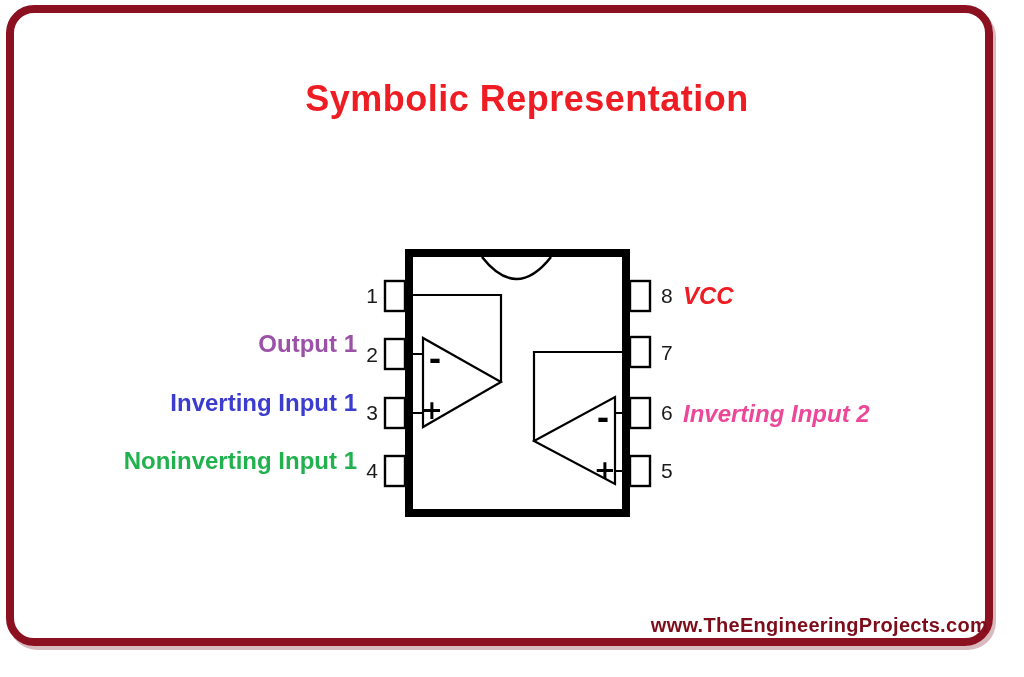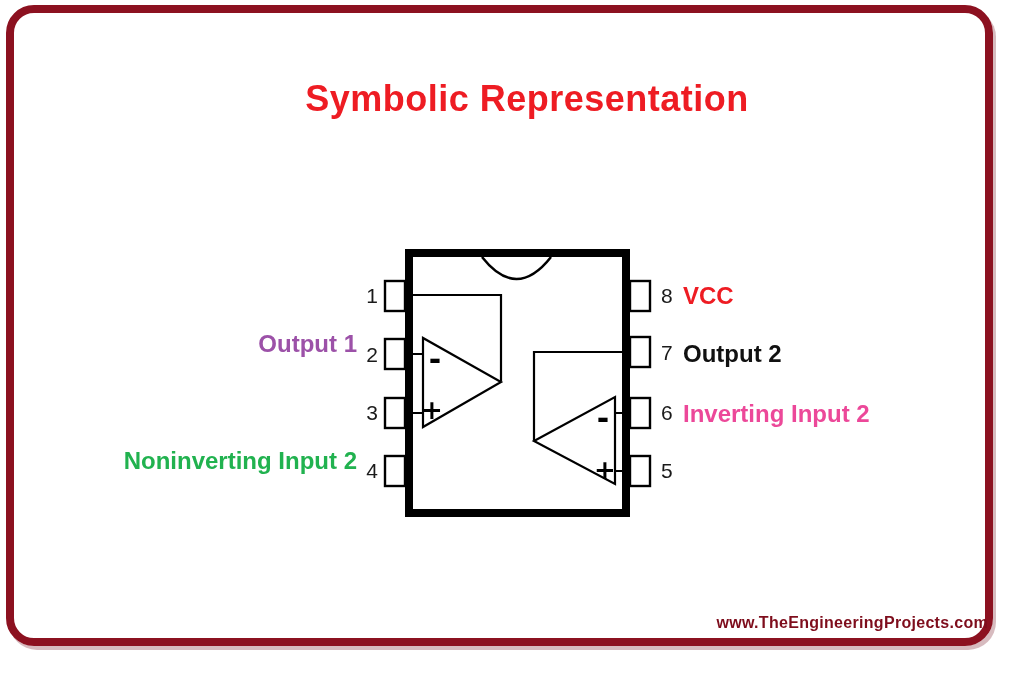--- a/index.html
+++ b/index.html
@@ -37,33 +37,33 @@
     width: 1024px; height: 677px;
   }
   .pin-label {
     position: absolute;
     font-size: 24px;
     font-weight: bold;
     line-height: 30px;
     white-space: nowrap;
   }
   .pin-label.left { left: 0; width: 357px; text-align: right; margin-top: 48px; }
-  .pin-label.right { left: 683px; text-align: right; }
+  .pin-label.right { left: 683px; text-align: right; font-style: italic; }
   .pin-num {
     position: absolute;
     font-size: 21px;
     line-height: 26px;
     color: #1a1a1a;
   }
   .pin-num.left { left: 346px; width: 32px; text-align: right; }
   .pin-num.right { left: 661px; width: 26px; text-align: left; }
   .website {
     position: absolute;
     right: 36px; top: 614px;
-    font-size: 16px;
+    font-size: 20px;
     font-weight: bold;
     letter-spacing: 0.3px;
     color: #7e0d1c;
     white-space: nowrap;
   }
 </style>
 </head>
 <body>
 
 <div class="page">
@@ -105,21 +105,21 @@
   <div class="pin-num left" style="top:342px">2</div>
   <div class="pin-num left" style="top:400px">3</div>
   <div class="pin-num left" style="top:458px">4</div>
 
   <div class="pin-num right" style="top:283px">8</div>
   <div class="pin-num right" style="top:340px">7</div>
   <div class="pin-num right" style="top:400px">6</div>
   <div class="pin-num right" style="top:458px">5</div>
 
   <div class="pin-label left" style="top: 281px; color: rgb(156, 81, 168);">Output 1</div>
-  <div class="pin-label left" style="top: 398px; color: rgb(33, 178, 79);">Noninverting Input 2</div>
+  <div class="pin-label left" style="top: 340px; color: rgb(60, 60, 207);">Inverting Input 1</div>
+  <div class="pin-label left" style="top: 398px; color: rgb(33, 178, 79);">Noninverting Input 1</div>
 
   <div class="pin-label right" style="top: 281px; color: rgb(238, 28, 35);">VCC</div>
-  <div class="pin-label right" style="top: 339px; color: rgb(17, 17, 17);">Output 2</div>
   <div class="pin-label right" style="top: 399px; color: #ec4899;">Inverting Input 2</div>
 
   <div class="website" style="color: rgb(126, 13, 28);">www.TheEngineeringProjects.com</div>
 
 </div>
 
 </body></html>

